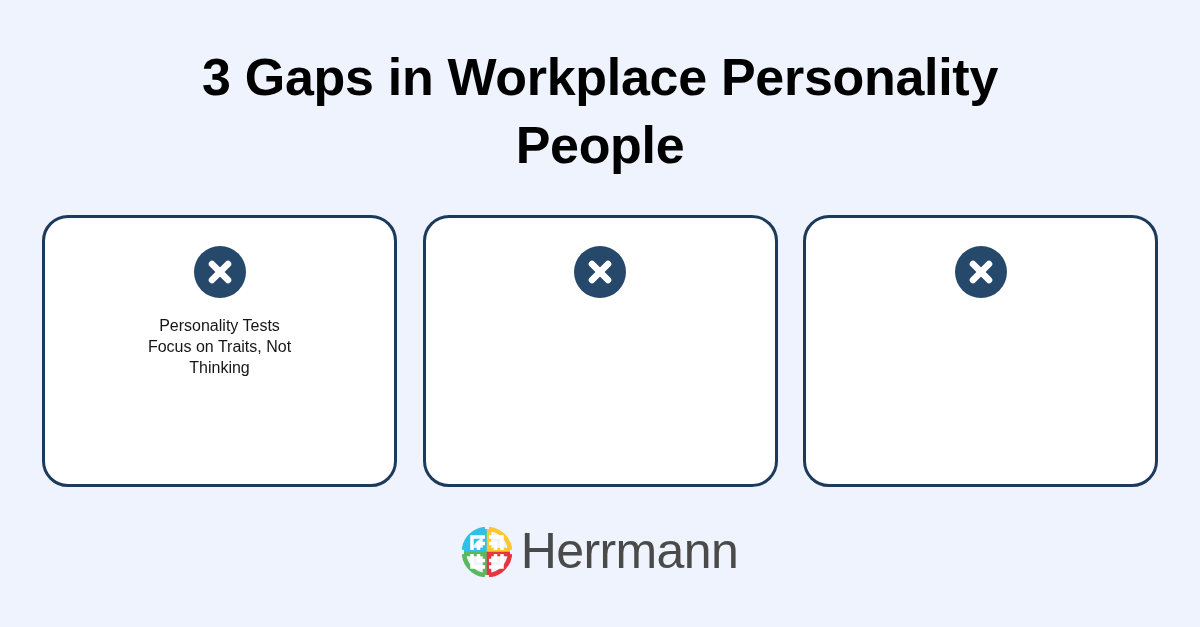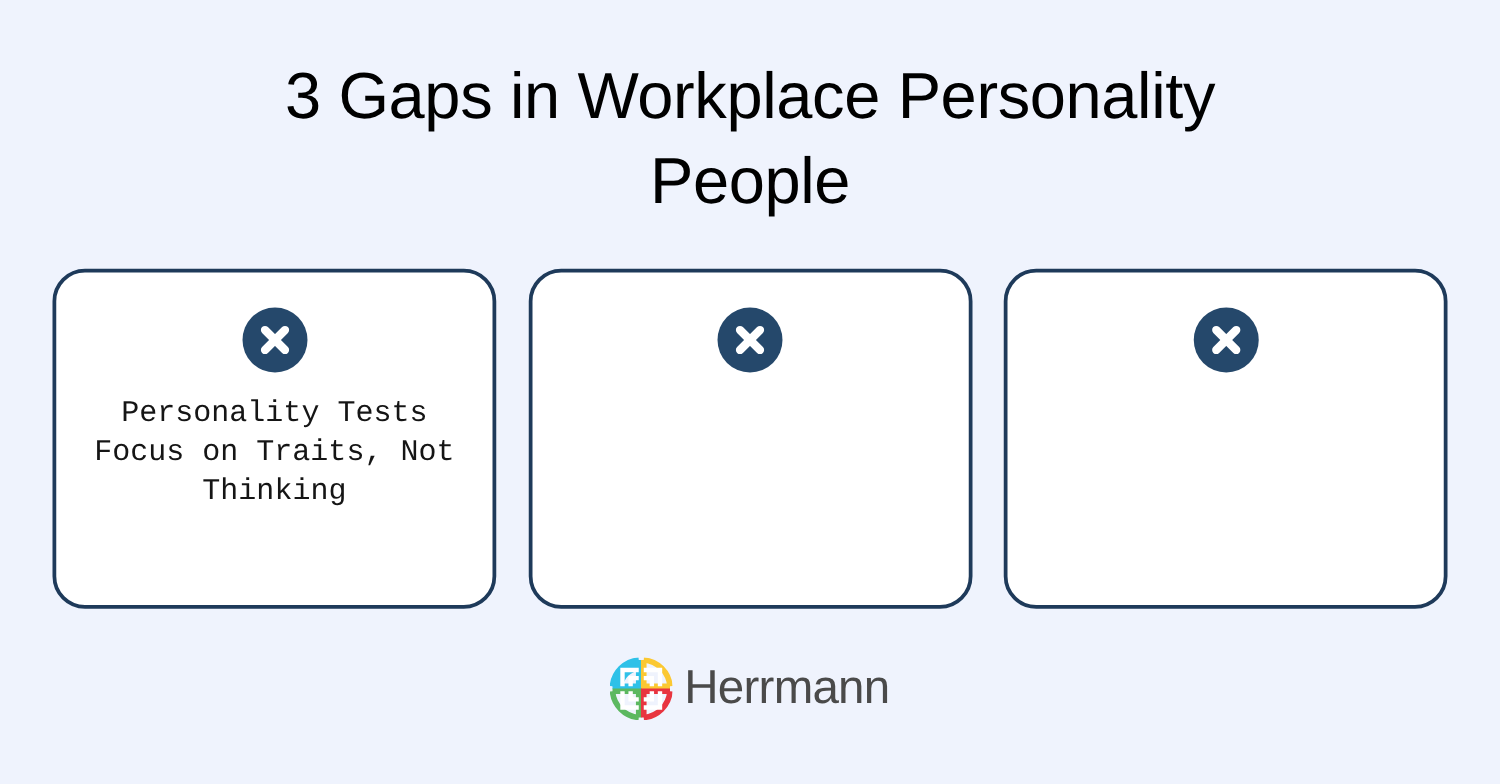--- a/index.html
+++ b/index.html
@@ -26,21 +26,21 @@
   }
 
   
   .title {
     position: absolute;
     top: 44px;
     left: 100px;
     width: 1000px;
     text-align: center;
     font-size: 52px;
-    font-weight: normal;
+    font-weight: bold;
     line-height: 1.30;
     color: #000000;
     letter-spacing: -0.3px;
   }
 
   
   .cards {
     position: absolute;
     top: 215px;
     left: 42px;
@@ -75,26 +75,25 @@
     flex: none;
   }
   .x-badge svg {
     display: block;
   }
 
   .card-text {
     margin-top: 18px;
     width: 300px;
     text-align: center;
-    font-size: 24px;
+    font-size: 16px;
     line-height: 1.30;
     color: #151515;
     font-weight: normal;
     white-space: pre-line;
-    font-family: Liberation Mono, monospace;
   }
 
   
   .logo {
     position: absolute;
     top: 526px;
     left: 0;
     width: 1200px;
     display: flex;
     flex-direction: row;
@@ -102,21 +101,21 @@
     justify-content: center;
     gap: 9px;
   }
   .logo-mark {
     width: 50px;
     height: 50px;
     flex: none;
     display: block;
   }
   .logo-word {
-    font-size: 38px;
+    font-size: 50px;
     font-weight: normal;
     color: #4a4a4a;
     letter-spacing: -0.6px;
     line-height: 1;
     padding-bottom: 2px;
   }
 </style>
 </head>
 <body>
 

